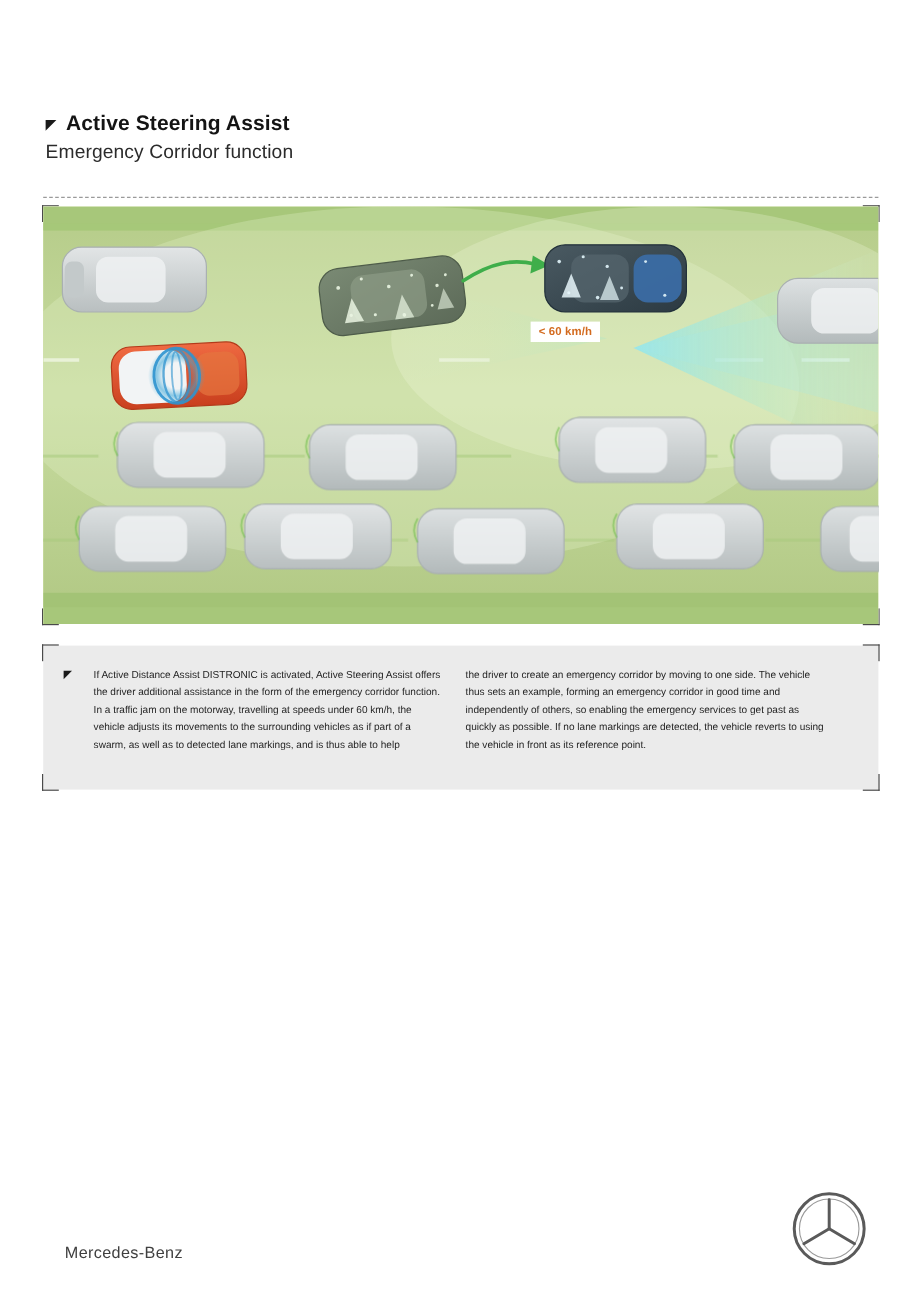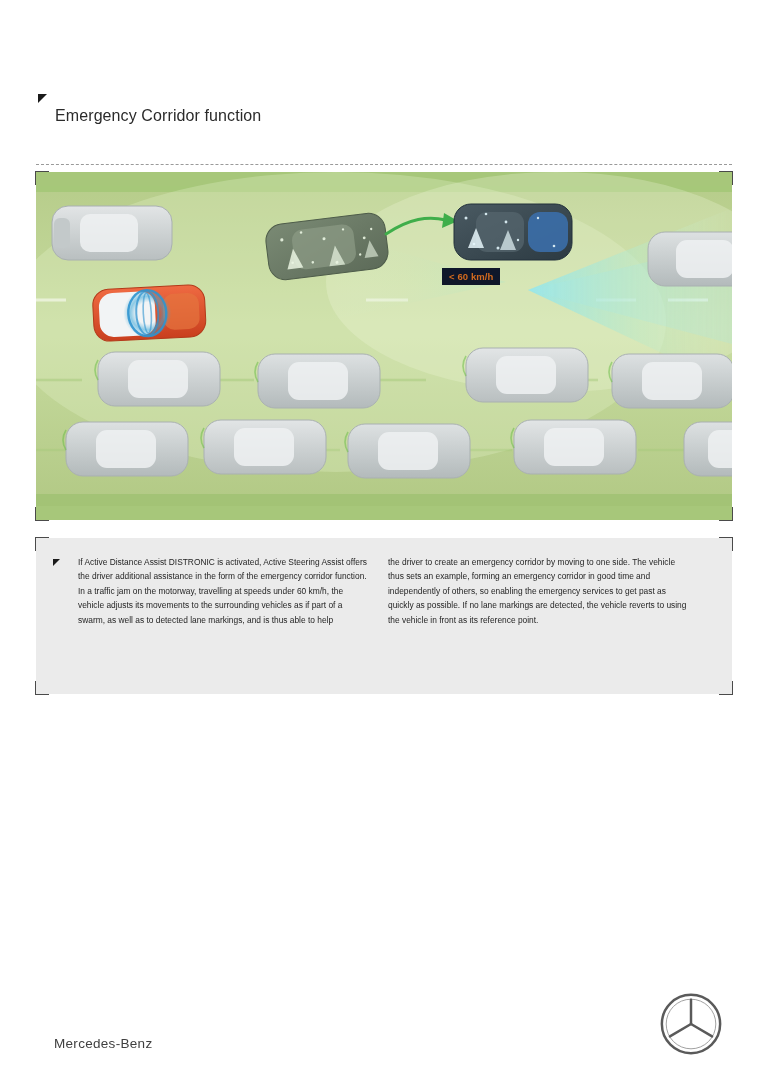--- a/index.html
+++ b/index.html
@@ -37,21 +37,20 @@
     transform: translateY(2px);
   }
   .title-main {
     font-size: 17.5px;
     font-weight: bold;
     letter-spacing: 0.1px;
     color: #141414;
   }
   .title-sub {
     margin-top: 6px;
-    margin-left: 17px;
     font-size: 16px;
     font-weight: 400;
     color: #2b2b2b;
     letter-spacing: 0.1px;
   }
 
   
   .dash-sep {
     position: absolute;
     left: 36px;
@@ -82,36 +81,36 @@
     position: absolute;
     inset: 0;
     overflow: hidden;
     background: #cfe0a8;
   }
 
   .speed-badge {
     position: absolute;
     left: 406px;
     top: 96px;
-    background: #0f172a;
+    background: #ffffff;
     color: #d36a1e;
     font-size: 9.5px;
     font-weight: bold;
     padding: 3px 7px 3px 7px;
     letter-spacing: 0.1px;
     box-shadow: 0 0 0 0 rgba(0,0,0,0);
   }
 
   
   .panel {
     position: absolute;
     left: 36px;
     top: 538px;
     width: 696px;
-    height: 156px;
+    height: 120px;
     background: #ebebeb;
   }
   .panel-inner {
     position: absolute;
     left: 17px;
     top: 17px;
     right: 17px;
     display: flex;
     gap: 18px;
   }
@@ -147,20 +146,21 @@
     width: 62px;
     height: 62px;
   }
 </style>
 </head>
 <body>
 
 <div class="header">
   <div class="title-row">
     <span class="tri-marker"></span>
+    <span class="title-main">Active Steering Assist</span>
   </div>
   <div class="title-sub">Emergency Corridor function</div>
 </div>
 
 <div class="dash-sep" id="sep-top"></div>
 
 <div class="illus-wrap">
 
   <div class="bracket" style="left:-1px; top:-1px; border-left-width:1px; border-top-width:1px;"></div>
   <div class="bracket" style="right:-1px; top:-1px; border-right-width:1px; border-top-width:1px;"></div>

